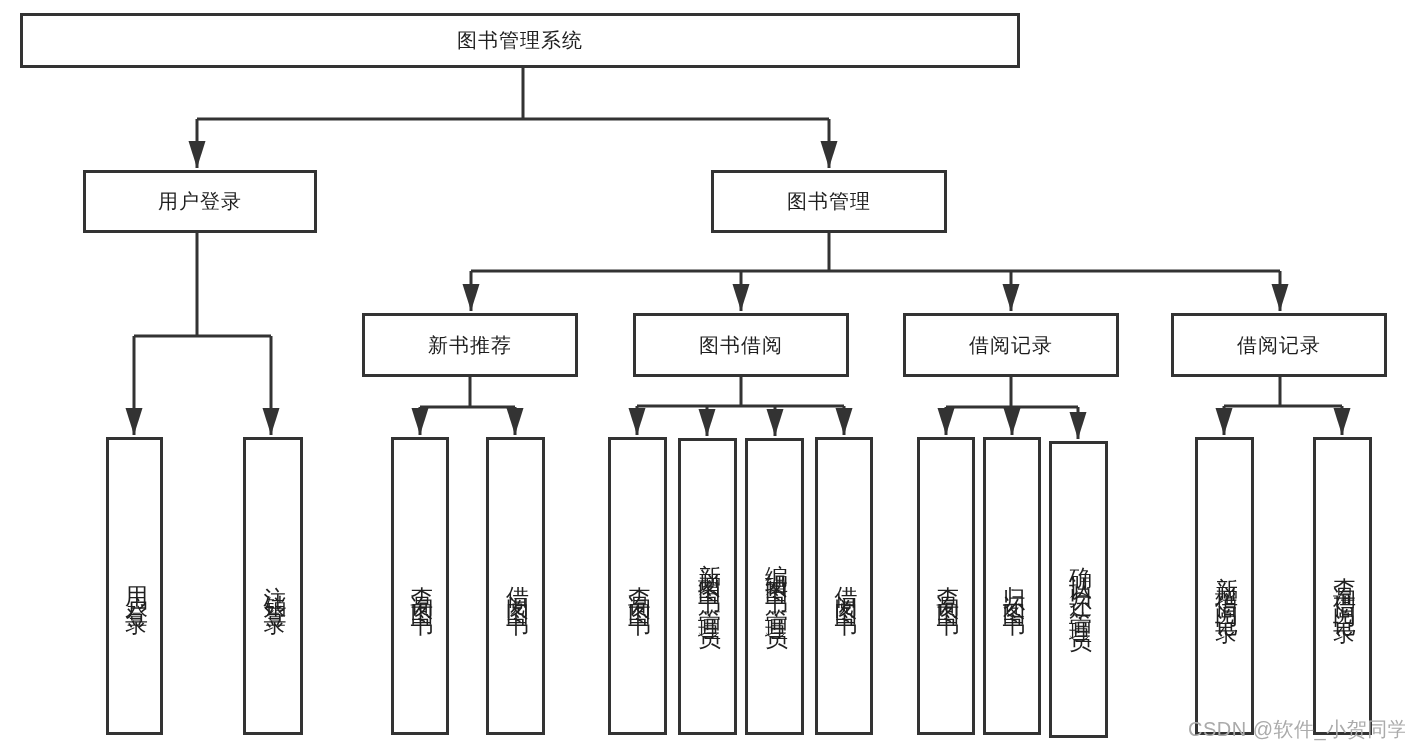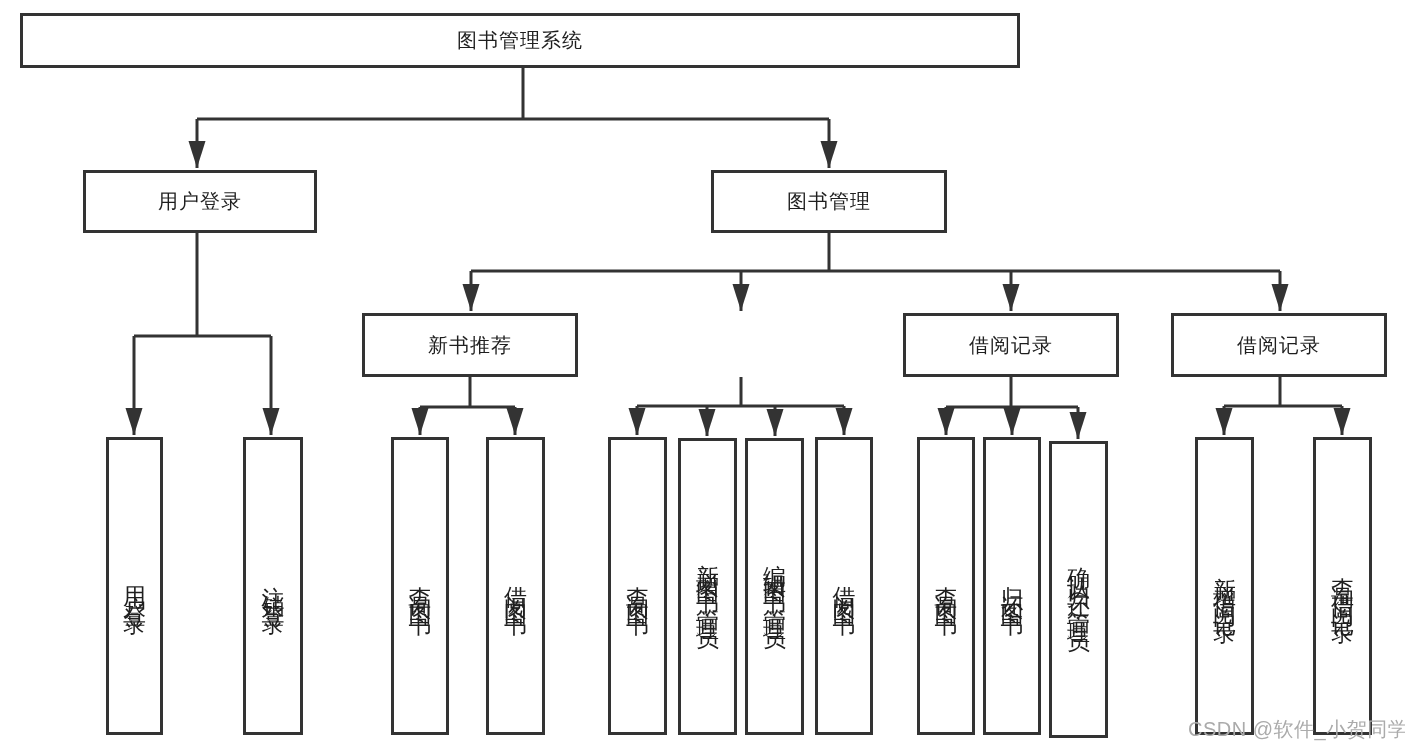--- a/index.html
+++ b/index.html
@@ -18,20 +18,21 @@
   }
   svg.connectors{position:absolute;left:0;top:0;z-index:1;}
   .node{
     position:absolute;
     box-sizing:border-box;
     border:3px solid var(--line);
     background:var(--bg);
     display:flex;align-items:center;justify-content:center;
     color:var(--text);
     z-index:2;
+    font-family:Liberation Mono, monospace;
   }
   .node.h{font-size:20px;letter-spacing:1px;}
   .node.v{font-size:23px;}
   .node.v .vtext{
     writing-mode:vertical-rl;
     text-orientation:mixed;
     letter-spacing:9px;
     line-height:1;
     white-space:nowrap;
   }
@@ -122,20 +123,23 @@
   <div class="node h" id="n-user-login">
     <span>用户登录</span>
   </div>
   <div class="node h" id="n-new-rec">
     <span>新书推荐</span>
   </div>
 
   <div class="node h" id="n-book-mgmt">
     <span>图书管理</span>
   </div>
+  <div class="node h" id="n-borrowing">
+    <span>图书借阅</span>
+  </div>
   <div class="node h" id="n-current">
     <span>借阅记录</span>
   </div>
   <div class="node h" id="n-records">
     <span>借阅记录</span>
   </div>
 
   <div class="node v" id="l-user-login">
     <span class="vtext">用户登录</span>
   </div>

